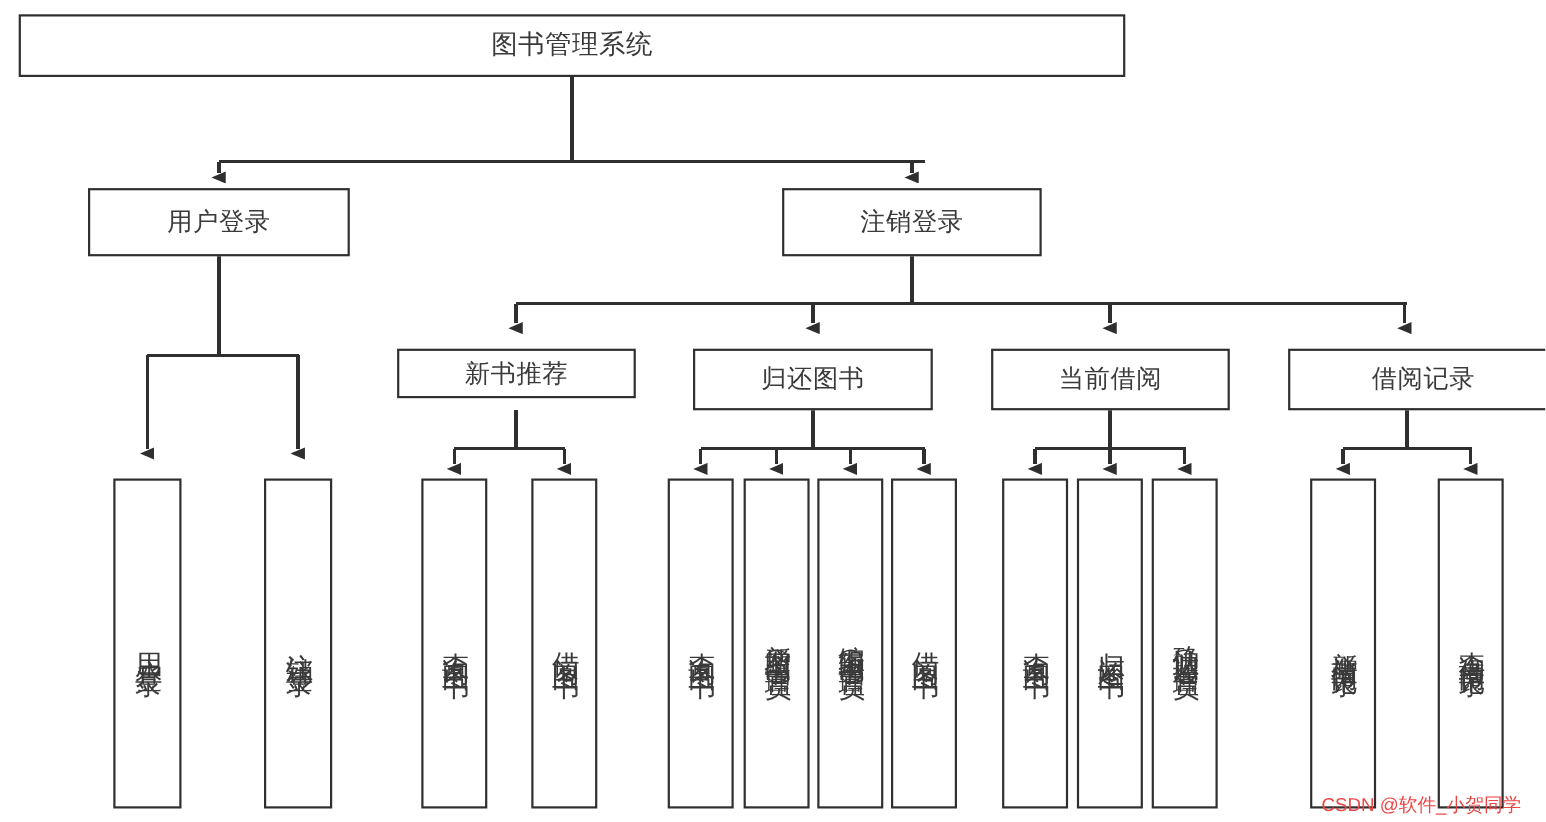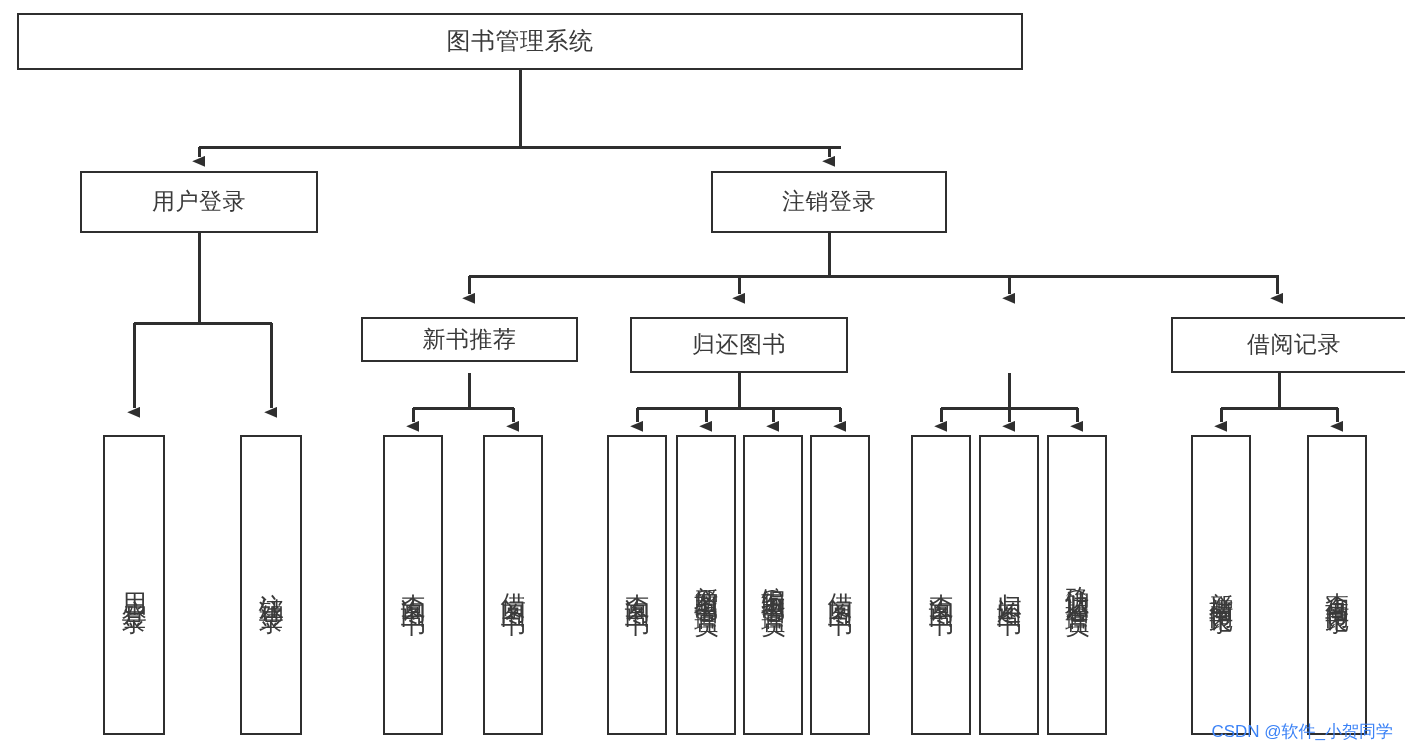--- a/index.html
+++ b/index.html
@@ -54,24 +54,24 @@
     text-orientation:upright;
     font-size:25px;
     line-height:1.02;
     letter-spacing:6px;
     white-space:normal;
     max-height:100%;
   }
   .v-node.tall .lbl{ font-size:24px; letter-spacing:4px; }
   .watermark{
     position:absolute;
-    right:12px;
+    right:22px;
     bottom:4px;
     font-size:17px;
-    color:#3b82f6;
+    color:#ef4444;
     white-space:nowrap;
     user-select:none;
   }
 </style>
 </head>
 <body>
 
 <div id="canvas">
 
   <svg id="wires" viewBox="0 0 1405 747" width="1405" height="747">
@@ -137,20 +137,23 @@
   </div>
 
   <div class="node h-node" style="left:361px; top:317px; width:217px; height:45px;">
     <span class="lbl">新书推荐</span>
   </div>
 
   <div class="node h-node" style="left:630px; top:317px; width:218px; height:56px;">
     <span class="lbl">归还图书</span>
   </div>
 
+  <div class="node h-node" style="left:901px; top:317px; width:217px; height:56px;">
+    <span class="lbl">当前借阅</span>
+  </div>
 
   <div class="node h-node" style="left:1171px; top:317px; width:246px; height:56px;">
     <span class="lbl">借阅记录</span>
   </div>
 
   <div class="node v-node" style="left:103px; top:435px; width:62px; height:300px;">
     <span class="lbl">用户登录</span>
   </div>
 
   <div class="node v-node" style="left:240px; top:435px; width:62px; height:300px;">

